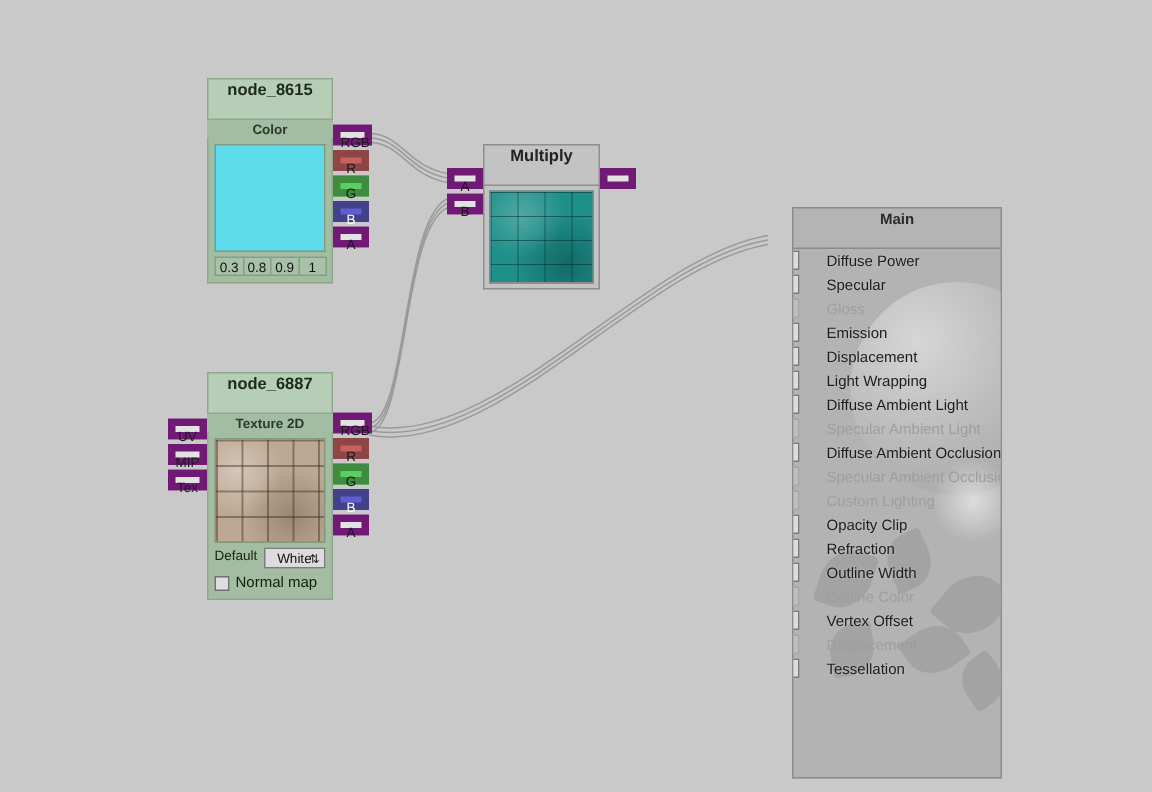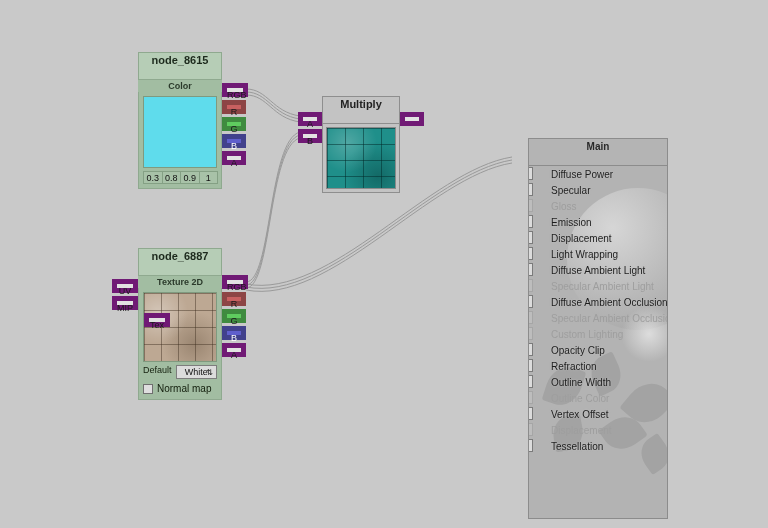--- a/index.html
+++ b/index.html
@@ -216,21 +216,21 @@
         </div>
       </div>
       <div class="check-row">
         <span class="checkbox"></span>
         <span class="check-label">Normal map</span>
       </div>
     </div>
 
     <div class="port in-left" style="left:-26px; top:31px;">UV</div>
     <div class="port in-left" style="left:-26px; top:48px;">MIP</div>
-    <div class="port in-left" style="left:-26px; top:65px;margin-left:32px;">Tex</div>
+    <div class="port in-left" style="left:-26px; top:65px;">Tex</div>
 
     <div class="port rgb" style="left:84px; top:27px;">RGB</div>
     <div class="port r" style="left:84px; top:44px;">R</div>
     <div class="port g" style="left:84px; top:61px;">G</div>
     <div class="port b" style="left:84px; top:78px;">B</div>
     <div class="port plain" style="left:84px; top:95px;">A</div>
   </div>
 
   <div class="node" id="node-mul">
     <div class="node-title">Multiply</div>

